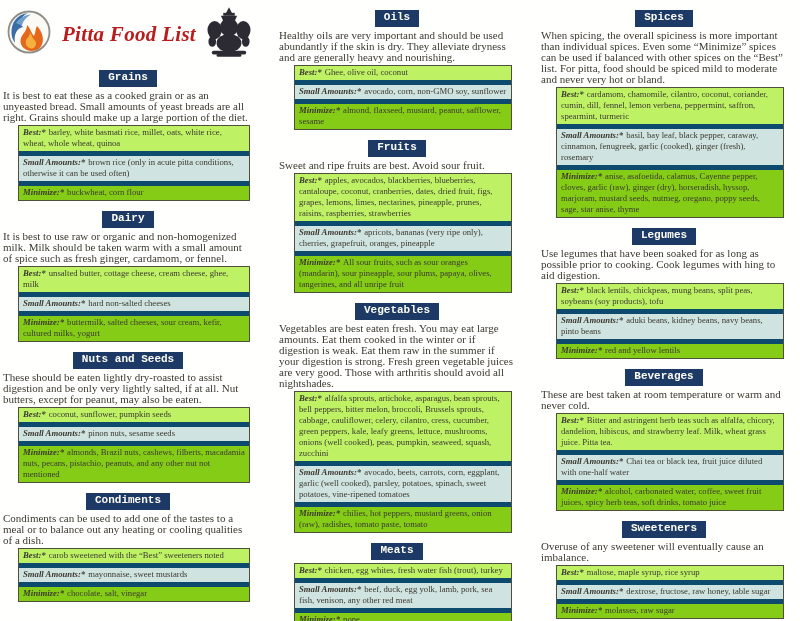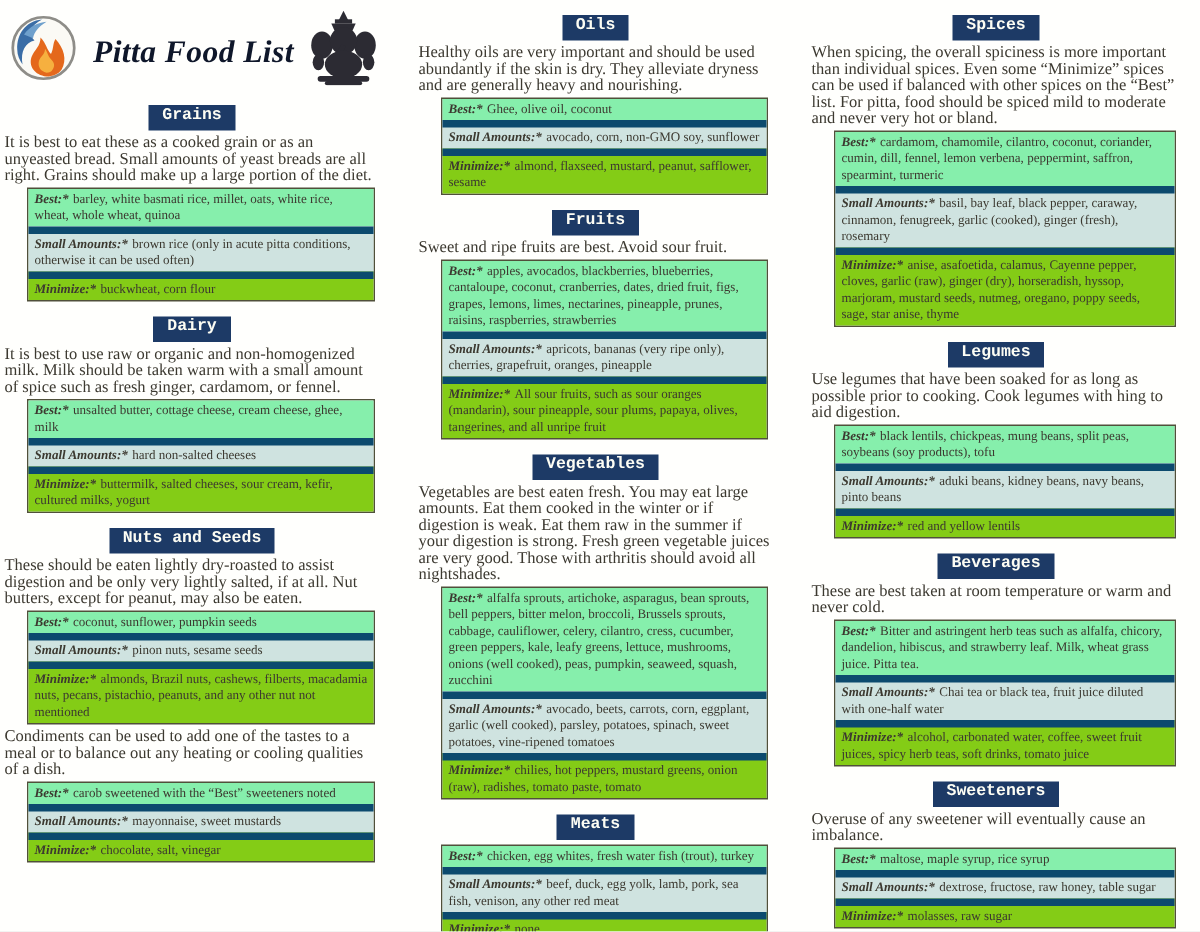--- a/index.html
+++ b/index.html
@@ -4,30 +4,30 @@
 <style>
   html,body{margin:0;padding:0;background:#e9e9e9;}
   .page{position:relative;width:800px;height:621px;background:#fffffd;overflow:hidden;
         display:flex;flex-direction:column;box-sizing:border-box;
         font-family:"Liberation Serif",serif;color:#3c3930;}
   .columns{flex:0 0 auto;display:grid;grid-template-columns:250px 236px 246px;
            column-gap:26px;padding:0 6px 0 3px;}
   .col{min-width:0;}
   .brand{display:flex;align-items:center;justify-content:space-between;
          padding:8px 2px 0 4px;height:60px;box-sizing:border-box;}
-  .title{font-style:italic;font-weight:700;font-size:21px;color:#0f172a;letter-spacing:.3px;}
+  .title{font-style:italic;font-weight:700;font-size:21px;color:#b91c1c;letter-spacing:.3px;}
   .section{margin-bottom:3px;}
   .badge-row{text-align:center;margin:6px 0 3px;}
   .badge{display:inline-block;background:#1d3a66;color:#fdfdf4;font-weight:700;
          font-size:11px;line-height:1;padding:2px 9px 4px;font-family:Liberation Mono, monospace;}
   .intro{font-size:11px;line-height:11px;margin:0 0 2px;}
   .food-table{margin:1px 3px 0 15px;border:1px solid #50503a;}
   .food-row{font-size:8.7px;line-height:11px;padding:1px 4px 2px;border-top:5px solid #0c4a6e;}
   .food-row:first-child{border-top:0;}
-  .row-best{background:#86efac;}
+  .row-best{background:#bef264;}
   .row-small{background:#cfe3e0;}
   .row-minimize{background:#84cc16;}
   .row-label{font-weight:700;font-style:italic;margin-right:3px;}
   .avoid-block{margin:2px 3px 0 15px;font-size:8.7px;line-height:11px;}
   .avoid-heading{font-weight:700;font-style:italic;}
   .footer{margin-top:auto;border-top:1px solid #9a9a8c;padding:4px 12px 16px 4px;
           font-size:7.8px;line-height:10.5px;}
   .fn{margin:0 0 1px;}
   .fn-term{font-weight:700;font-style:italic;}
   .logo-box{flex:0 0 auto;}
@@ -96,20 +96,23 @@
       <span class="badge">Nuts and Seeds</span>
     </div>
   <p class="intro">These should be eaten lightly dry-roasted to assist digestion and be only very lightly salted, if at all. Nut butters, except for peanut, may also be eaten.</p>
           <div class="food-table">
             <div class="food-row row-best"><span class="row-label">Best:*</span><span class="row-text">coconut, sunflower, pumpkin seeds</span></div>
             <div class="food-row row-small"><span class="row-label">Small Amounts:*</span><span class="row-text">pinon nuts, sesame seeds</span></div>
             <div class="food-row row-minimize"><span class="row-label">Minimize:*</span><span class="row-text">almonds, Brazil nuts, cashews, filberts, macadamia nuts, pecans, pistachio, peanuts, and any other nut not mentioned</span></div>
           </div>
         </section>
         <section class="section">
+    <div class="badge-row">
+      <span class="badge">Condiments</span>
+    </div>
   <p class="intro">Condiments can be used to add one of the tastes to a meal or to balance out any heating or cooling qualities of a dish.</p>
           <div class="food-table">
             <div class="food-row row-best"><span class="row-label">Best:*</span><span class="row-text">carob sweetened with the “Best” sweeteners noted</span></div>
             <div class="food-row row-small"><span class="row-label">Small Amounts:*</span><span class="row-text">mayonnaise, sweet mustards</span></div>
             <div class="food-row row-minimize"><span class="row-label">Minimize:*</span><span class="row-text">chocolate, salt, vinegar</span></div>
           </div>
         </section>
       </div>
 
     <div class="col">

